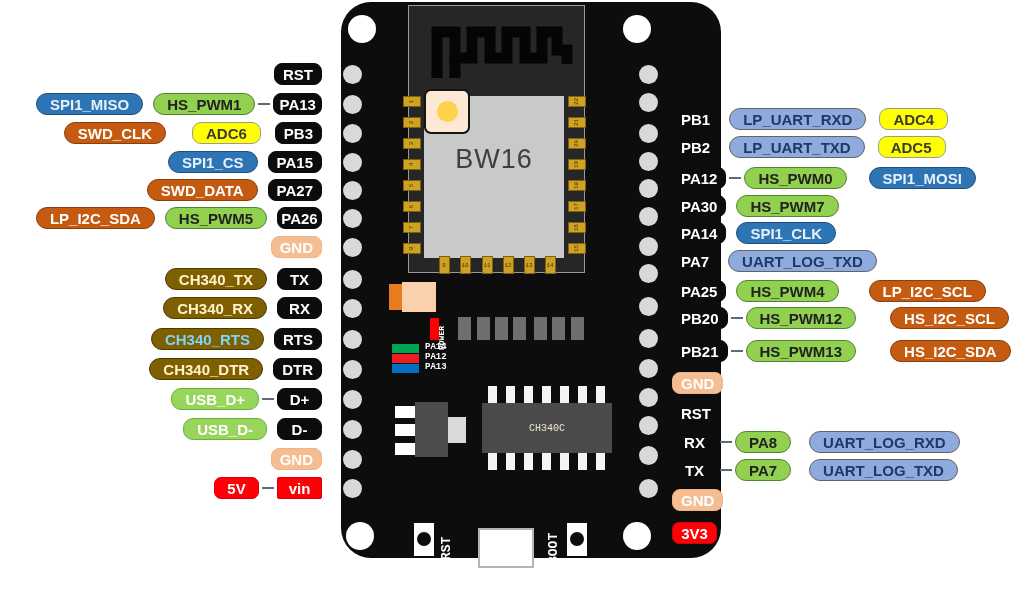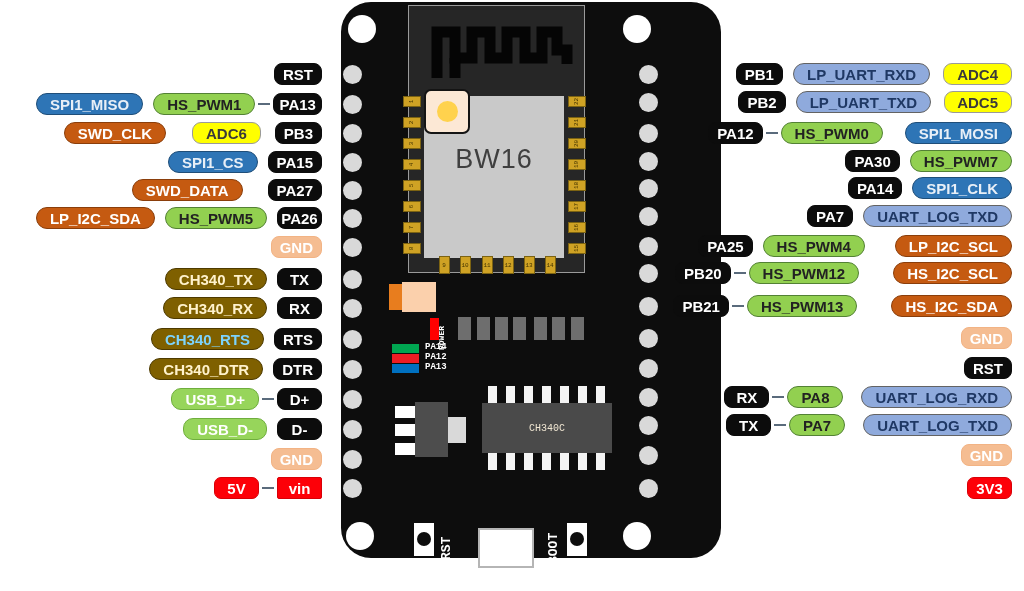--- a/index.html
+++ b/index.html
@@ -2,21 +2,21 @@
 <html><head>
 <meta charset="utf-8">
 <style>
   html,body { margin:0; padding:0; background:#fff; }
   #canvas { position:relative; width:1024px; height:591px; background:#ffffff;
             font-family:"Liberation Sans", sans-serif; overflow:hidden; }
 
   
   .row { position:absolute; display:flex; align-items:center; height:22px; gap:10px; }
   .row.left  { justify-content:flex-end; left:36px; width:286px; }
-  .row.right { justify-content:flex-end; left:672px; width:340px; }
+  .row.right { justify-content:flex-start; left:672px; width:340px;margin-top:45px; }
   .badge { display:inline-flex; align-items:center; justify-content:center;
            height:22px; padding:0 13px; font-weight:bold; font-size:15px;
            line-height:1; box-sizing:border-box; white-space:nowrap; }
   .badge.sm { padding:0 8px; min-width:45px; }
   .link { width:12px; height:2px; background:#5a6b7c; flex:none; margin:0 -7px; }
 
   
   #board { position:absolute; left:341px; top:2px; width:380px; height:556px;
            background:#0d0d0d; border-radius:30px; }
   .hole { position:absolute; width:28px; height:28px; border-radius:50%; background:#ffffff; }
@@ -258,21 +258,21 @@
         <div class="badge" style="background: rgb(197, 90, 17); color: rgb(255, 255, 255); border: 1px solid rgb(138, 62, 11); border-radius: 11px;">SWD_CLK</div>
         <div class="badge" style="background: rgb(255, 255, 0); color: rgb(58, 58, 58); border: 1px solid rgb(154, 154, 154); border-radius: 9px; margin-left: 16px;">ADC6</div>
         <div class="badge sm" style="background: rgb(12, 12, 12); color: rgb(255, 255, 255); border: 1px solid rgb(12, 12, 12); border-radius: 8px; margin-left: 4px;">PB3</div>
       </div>
       <div class="row left" style="top: 151px;">
         <div class="badge" style="background: rgb(46, 117, 182); color: rgb(232, 239, 247); border: 1px solid rgb(31, 78, 121); border-radius: 11px;">SPI1_CS</div>
         <div class="badge sm" style="background: rgb(12, 12, 12); color: rgb(255, 255, 255); border: 1px solid rgb(12, 12, 12); border-radius: 8px;">PA15</div>
       </div>
       <div class="row left" style="top: 179px;">
         <div class="badge" style="background: rgb(197, 90, 17); color: rgb(255, 255, 255); border: 1px solid rgb(138, 62, 11); border-radius: 11px;">SWD_DATA</div>
-        <div class="badge sm" style="background: rgb(12, 12, 12); color: rgb(255, 255, 255); border: 1px solid rgb(12, 12, 12); border-radius: 8px; margin-left: 15px;">PA27</div>
+        <div class="badge sm" style="background: rgb(12, 12, 12); color: rgb(255, 255, 255); border: 1px solid rgb(12, 12, 12); border-radius: 8px;">PA27</div>
       </div>
       <div class="row left" style="top: 207px;">
         <div class="badge" style="background: rgb(197, 90, 17); color: rgb(255, 255, 255); border: 1px solid rgb(138, 62, 11); border-radius: 11px;">LP_I2C_SDA</div>
         <div class="badge" style="background: rgb(146, 208, 80); color: rgb(34, 34, 34); border: 1px solid rgb(83, 129, 53); border-radius: 11px;">HS_PWM5</div>
         <div class="badge sm" style="background: rgb(12, 12, 12); color: rgb(255, 255, 255); border: 1px solid rgb(12, 12, 12); border-radius: 8px;">PA26</div>
       </div>
       <div class="row left" style="top: 236px;">
         <div class="badge sm" style="background: rgb(245, 189, 146); color: rgb(255, 255, 255); border: 1px solid rgb(242, 179, 132); border-radius: 8px;">GND</div>
       </div>
       <div class="row left" style="top: 268px;">

